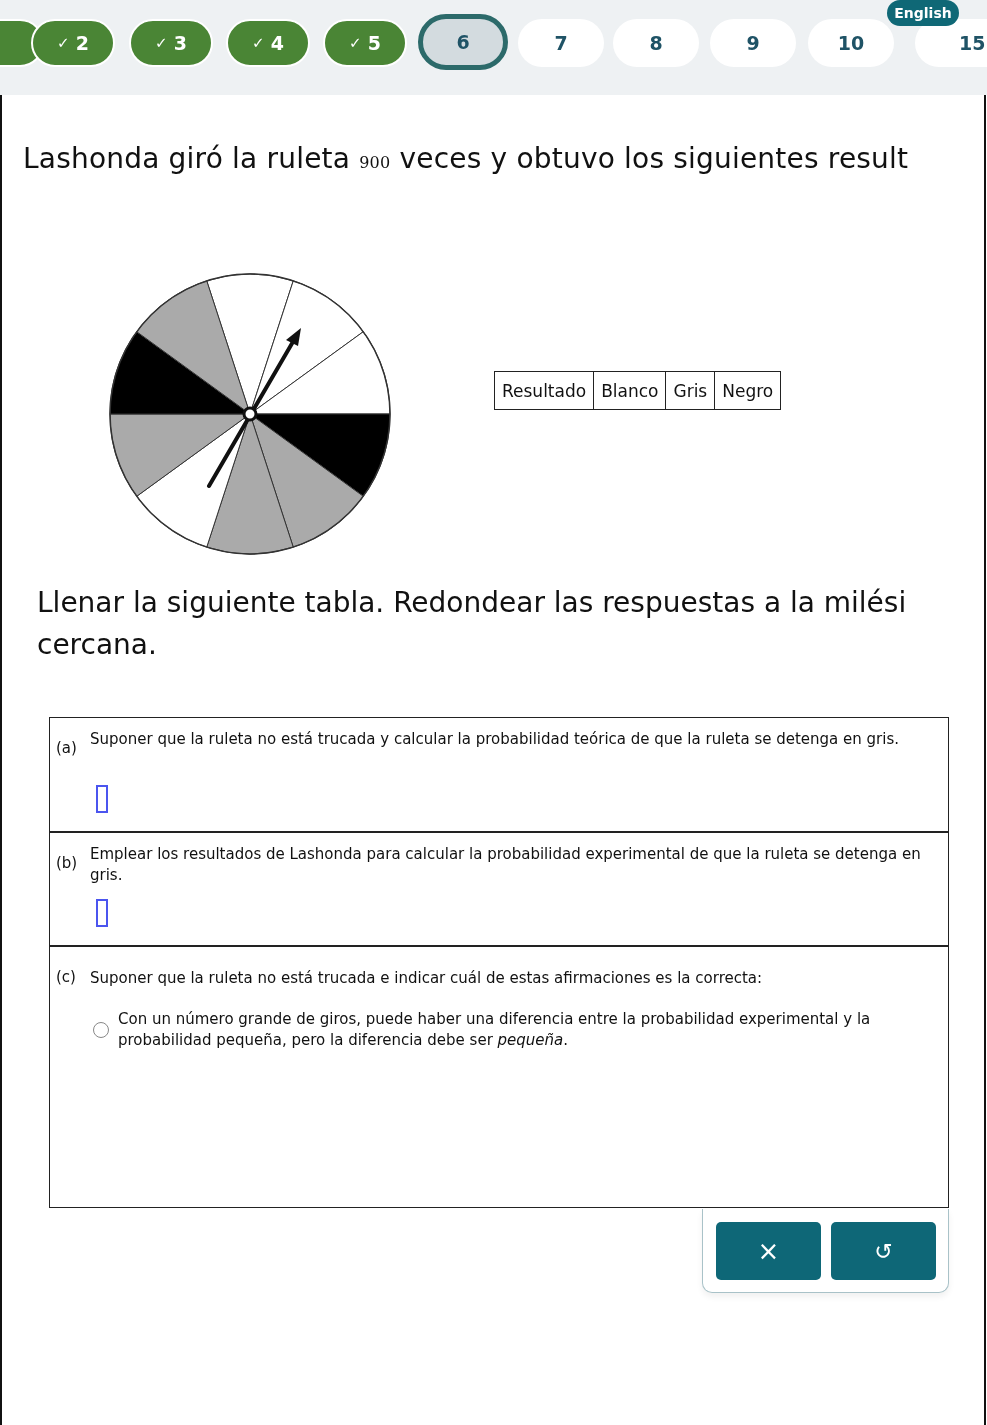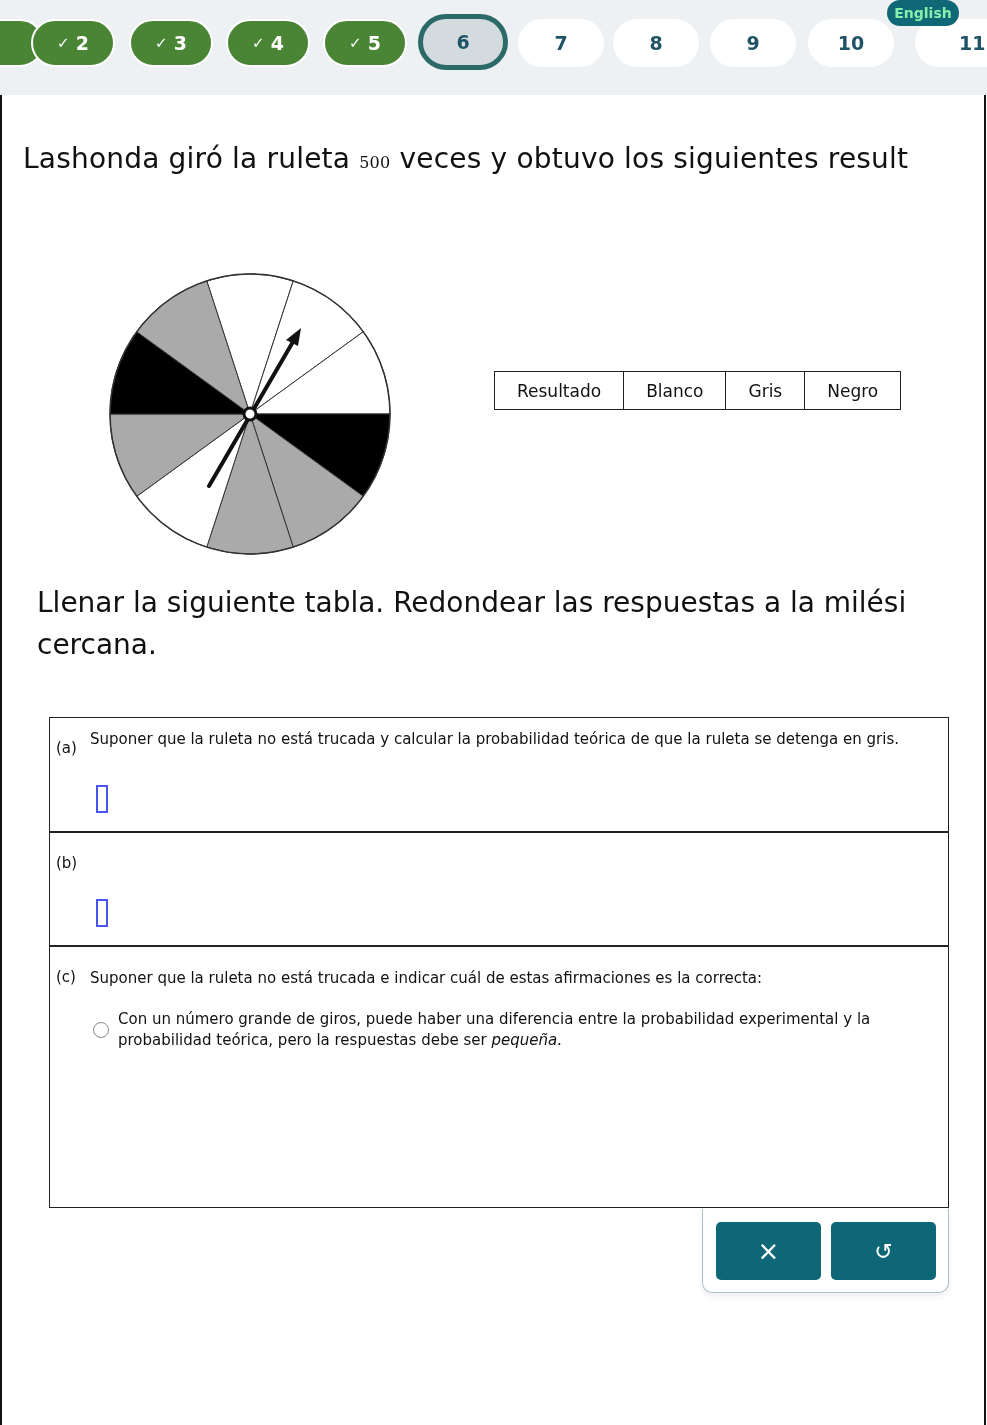--- a/index.html
+++ b/index.html
@@ -10,33 +10,33 @@
   .frame-right { position: absolute; left: 984px; top: 95px; width: 2px; height: 1330px; background: #111; }
 
   
   .topbar { position: absolute; left: 0; top: 0; width: 987px; height: 95px; background: #eef1f3; overflow: hidden; }
   .pill { position: absolute; top: 19px; height: 48px; border-radius: 24px; display: flex; align-items: center; justify-content: center;
           font-family: "DejaVu Sans", sans-serif; font-size: 19px; font-weight: bold; }
   .pill.done { background: #4a8535; color: #fff; border: 2px solid #fff; width: 84px; }
   .pill.done .chk { font-size: 15px; margin-right: 6px; }
   .pill.current { background: #d3dbdf; color: #1f5366; border: 5px solid #2c6a6a; width: 90px; top: 14px; height: 56px; border-radius: 28px; }
   .pill.todo { background: #fff; color: #1f5366; width: 86px; border: none; }
-  .english { position: absolute; left: 887px; top: 0px; height: 26px; width: 72px; background: #0f6876; color: #86efac; border-radius: 13px;
+  .english { position: absolute; left: 887px; top: 0px; height: 26px; width: 72px; background: #0f6876; color: #ffffff; border-radius: 13px;
              font-size: 14px; font-weight: bold; display: flex; align-items: center; justify-content: center; }
 
   
   .intro { position: absolute; left: 23px; top: 138px; font-size: 28px; line-height: 42px; white-space: nowrap; letter-spacing: 0.2px; }
   .intro .num { font-family: "DejaVu Serif", serif; font-size: 16px; }
 
   
   .spinner { position: absolute; left: 104px; top: 268px; }
 
   
   .results { position: absolute; left: 494px; top: 371px; border-collapse: collapse; font-size: 17px; }
-  .results td { border: 1.5px solid #222; height: 38px; padding: 0 22px; text-align: center; }
+  .results td { border: 1.5px solid #222; height: 38px; padding: 0 7px; text-align: center; }
   .results td.num { font-family: "DejaVu Serif", serif; font-size: 19px; }
 
   .instr { position: absolute; left: 23px; top: 582px; font-size: 28px; line-height: 42px; white-space: nowrap; margin-left: 14px; }
 
   
   .qbox { position: absolute; left: 49px; top: 717px; width: 900px; height: 491px; border: 1.5px solid #222; }
   .qsec { position: absolute; left: 0; width: 100%; border-bottom: 2px solid #222; }
   .qsec.last { border-bottom: none; }
   .qlabel { position: absolute; left: 6px; font-size: 15px; }
   .qtext { position: absolute; left: 40px; font-size: 15px; line-height: 21px; width: 840px; }
@@ -84,27 +84,27 @@
   <div class="pill todo" style="left:613px;">
     <span>8</span>
   </div>
   <div class="pill todo" style="left:710px;">
     <span>9</span>
   </div>
   <div class="pill todo" style="left:808px;">
     <span>10</span>
   </div>
   <div class="pill todo" style="left:915px; width:100px; justify-content:flex-start; padding-left:44px;">
-    <span>11</span>
+    <span>15</span>
   </div>
   <div class="english">English</div>
 </div>
 
 <div class="intro">
-  <div><span>Lashonda giró la ruleta </span><span class="num">500</span><span> veces y obtuvo los siguientes result</span></div>
+  <div><span>Lashonda giró la ruleta </span><span class="num">900</span><span> veces y obtuvo los siguientes result</span></div>
 </div>
 
 <svg class="spinner" width="292" height="292" viewBox="0 0 292 292">
   <g id="segments">
       <path d="M146,146 L102.73762078750738,12.85208771867849 A140,140 0 0 1 189.26237921249265,12.852087718678519 Z" fill="#ffffff" stroke="#333" stroke-width="1"></path>
       <path d="M146,146 L189.26237921249265,12.852087718678519 A140,140 0 0 1 259.26237921249265,63.71006467905376 Z" fill="#ffffff" stroke="#333" stroke-width="1"></path>
       <path d="M146,146 L259.26237921249265,63.71006467905376 A140,140 0 0 1 286,146 Z" fill="#ffffff" stroke="#333" stroke-width="1"></path>
       <path d="M146,146 L286,146 A140,140 0 0 1 259.26237921249265,228.28993532094626 Z" fill="#000000" stroke="#333" stroke-width="1"></path>
       <path d="M146,146 L259.26237921249265,228.28993532094626 A140,140 0 0 1 189.26237921249265,279.1479122813215 Z" fill="#aaaaaa" stroke="#333" stroke-width="1"></path>
       <path d="M146,146 L189.26237921249265,279.1479122813215 A140,140 0 0 1 102.73762078750738,279.1479122813215 Z" fill="#aaaaaa" stroke="#333" stroke-width="1"></path>
@@ -138,28 +138,29 @@
 </div>
 
 <div class="qbox">
   <div class="qsec" style="top:0; height:115px;">
     <div class="qlabel" style="top:21px;">(a)</div>
     <div class="qtext" style="top:11px;">Suponer que la ruleta no está trucada y calcular la probabilidad teórica de que la ruleta se detenga en gris.</div>
     <div class="ansbox" style="top:67px;"></div>
   </div>
   <div class="qsec" style="top:115px; height:114px;">
     <div class="qlabel" style="top:21px;">(b)</div>
+    <div class="qtext" style="top:11px;">Emplear los resultados de Lashonda para calcular la probabilidad experimental de que la ruleta se detenga en gris.</div>
     <div class="ansbox" style="top:66px;"></div>
   </div>
   <div class="qsec last" style="top:229px; height:260px;">
     <div class="qlabel" style="top:21px;">(c)</div>
     <div class="qtext" style="top:21px;">Suponer que la ruleta no está trucada e indicar cuál de estas afirmaciones es la correcta:</div>
     <div class="opt" style="top:62px;">
       <div class="radio"></div>
-      <div class="opttext"><span>Con un número grande de giros, puede haber una diferencia entre la probabilidad experimental y la probabilidad teórica, pero la respuestas debe ser </span><em>pequeña</em><span>.</span></div>
+      <div class="opttext"><span>Con un número grande de giros, puede haber una diferencia entre la probabilidad experimental y la probabilidad pequeña, pero la diferencia debe ser </span><em>pequeña</em><span>.</span></div>
     </div>
   </div>
 </div>
 
 <div class="actions">
   <div class="abtn" style="left:13px;">
     <span>×</span>
   </div>
   <div class="abtn" style="left:128px;">
     <span style="font-size:22px;">↺</span>

